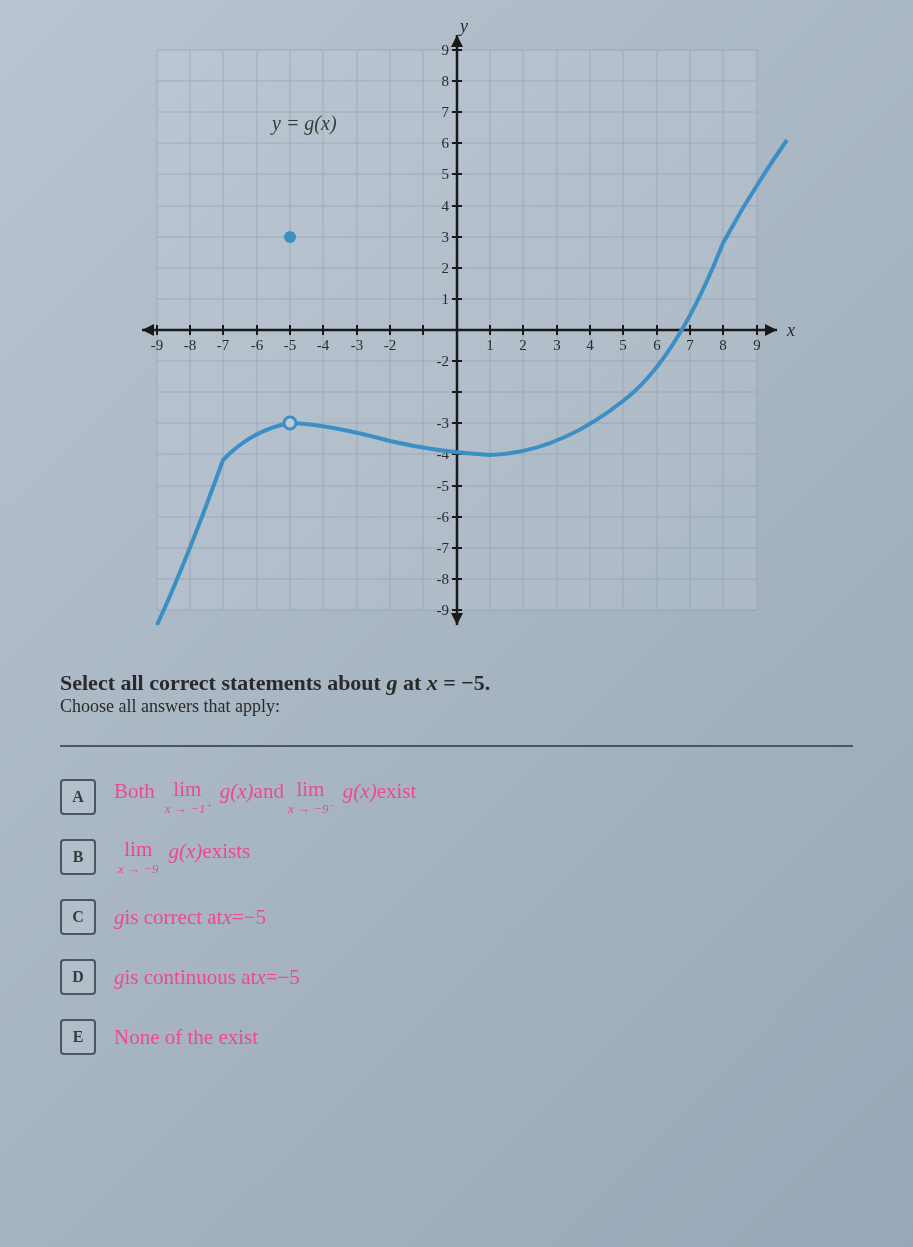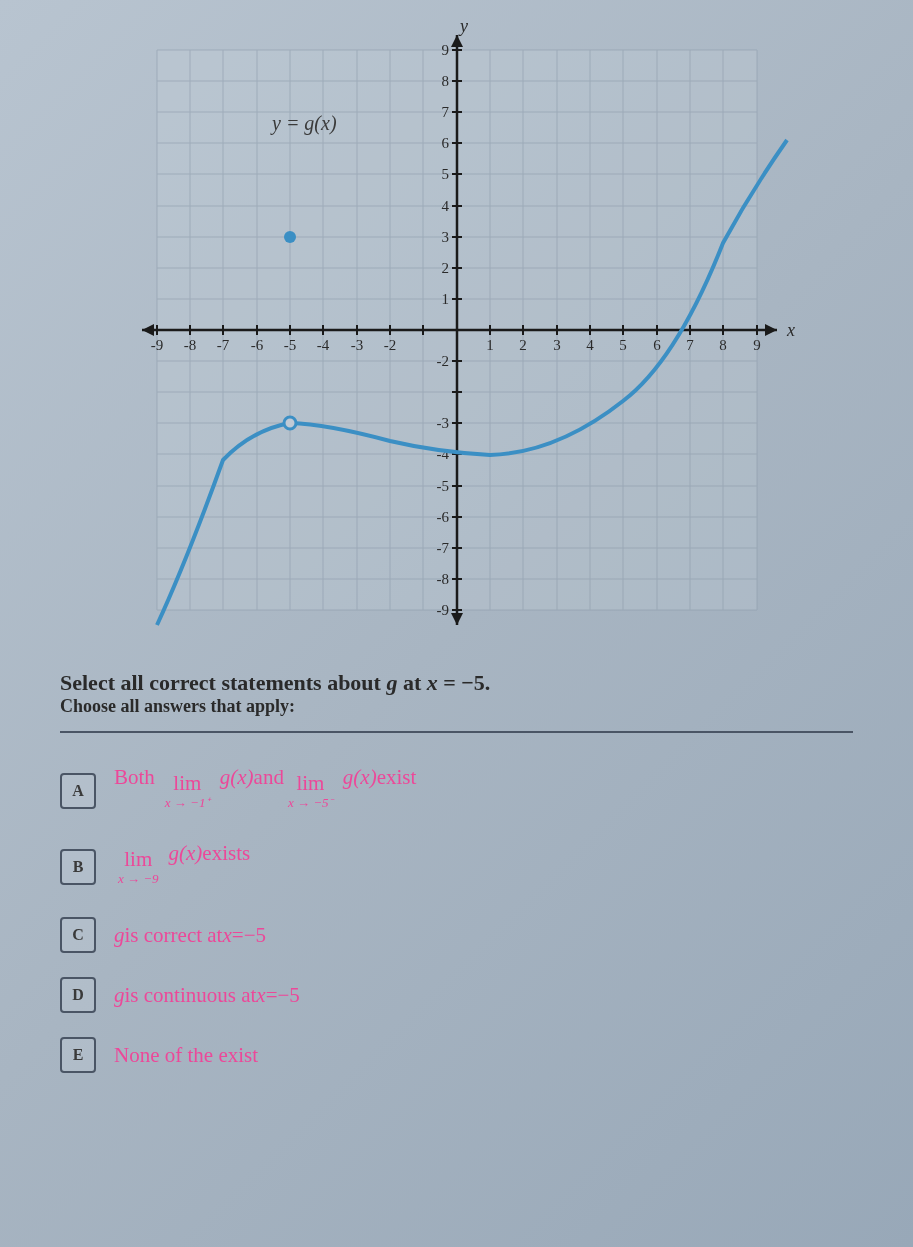--- a/index.html
+++ b/index.html
@@ -22,23 +22,23 @@
     }
     .question-text {
       font-size: 22px;
       font-weight: bold;
       color: #2a2a2a;
       padding-left: 40px;
     }
     .question-text .italic { font-style: italic; }
     .instructions {
       font-size: 18px;
-      font-weight: bold;
+      font-weight: normal;
       color: #2a2a2a;
-      margin-bottom: 14px;
+      margin-bottom: 28px;
       padding-left: 40px;
     }
     .divider {
       border: none;
       border-top: 2px solid #4a5565;
       margin: 10px 40px 20px 40px;
     }
     .answer-row {
       display: flex;
       align-items: center;
@@ -64,21 +64,21 @@
       font-size: 21px;
       color: #ec4899;
       display: flex;
       align-items: flex-start;
       flex-wrap: wrap;
     }
     .limit-block {
       display: inline-flex;
       flex-direction: column;
       align-items: center;
-      margin: 8px 4px;
+      margin: 0 4px;
       line-height: 1;
     }
     .limit-top { font-size: 21px; }
     .limit-sub { font-size: 13px; margin-top: 2px; }
     .italic { font-style: italic; }
     .math-space { display: inline-block; width: 6px; }
   </style>
 </head>
 <body>
 
@@ -246,21 +246,21 @@
     <span class="math-space"></span>
     <span class="limit-block">
       <span class="limit-top">lim</span>
       <span class="limit-sub italic">x → −1⁺</span>
     </span>
     <span class="math-space"></span>
     <span class="italic">g(x)</span>
     <span> and </span>
     <span class="limit-block">
       <span class="limit-top">lim</span>
-      <span class="limit-sub italic">x → −5⁻</span>
+      <span class="limit-sub italic">x → −9⁻</span>
     </span>
     <span class="math-space"></span>
     <span class="italic">g(x)</span>
     <span> exist</span>
   </div>
 </div>
 
 <div class="answer-row">
   <div class="answer-box">B</div>
   <div class="answer-content">

